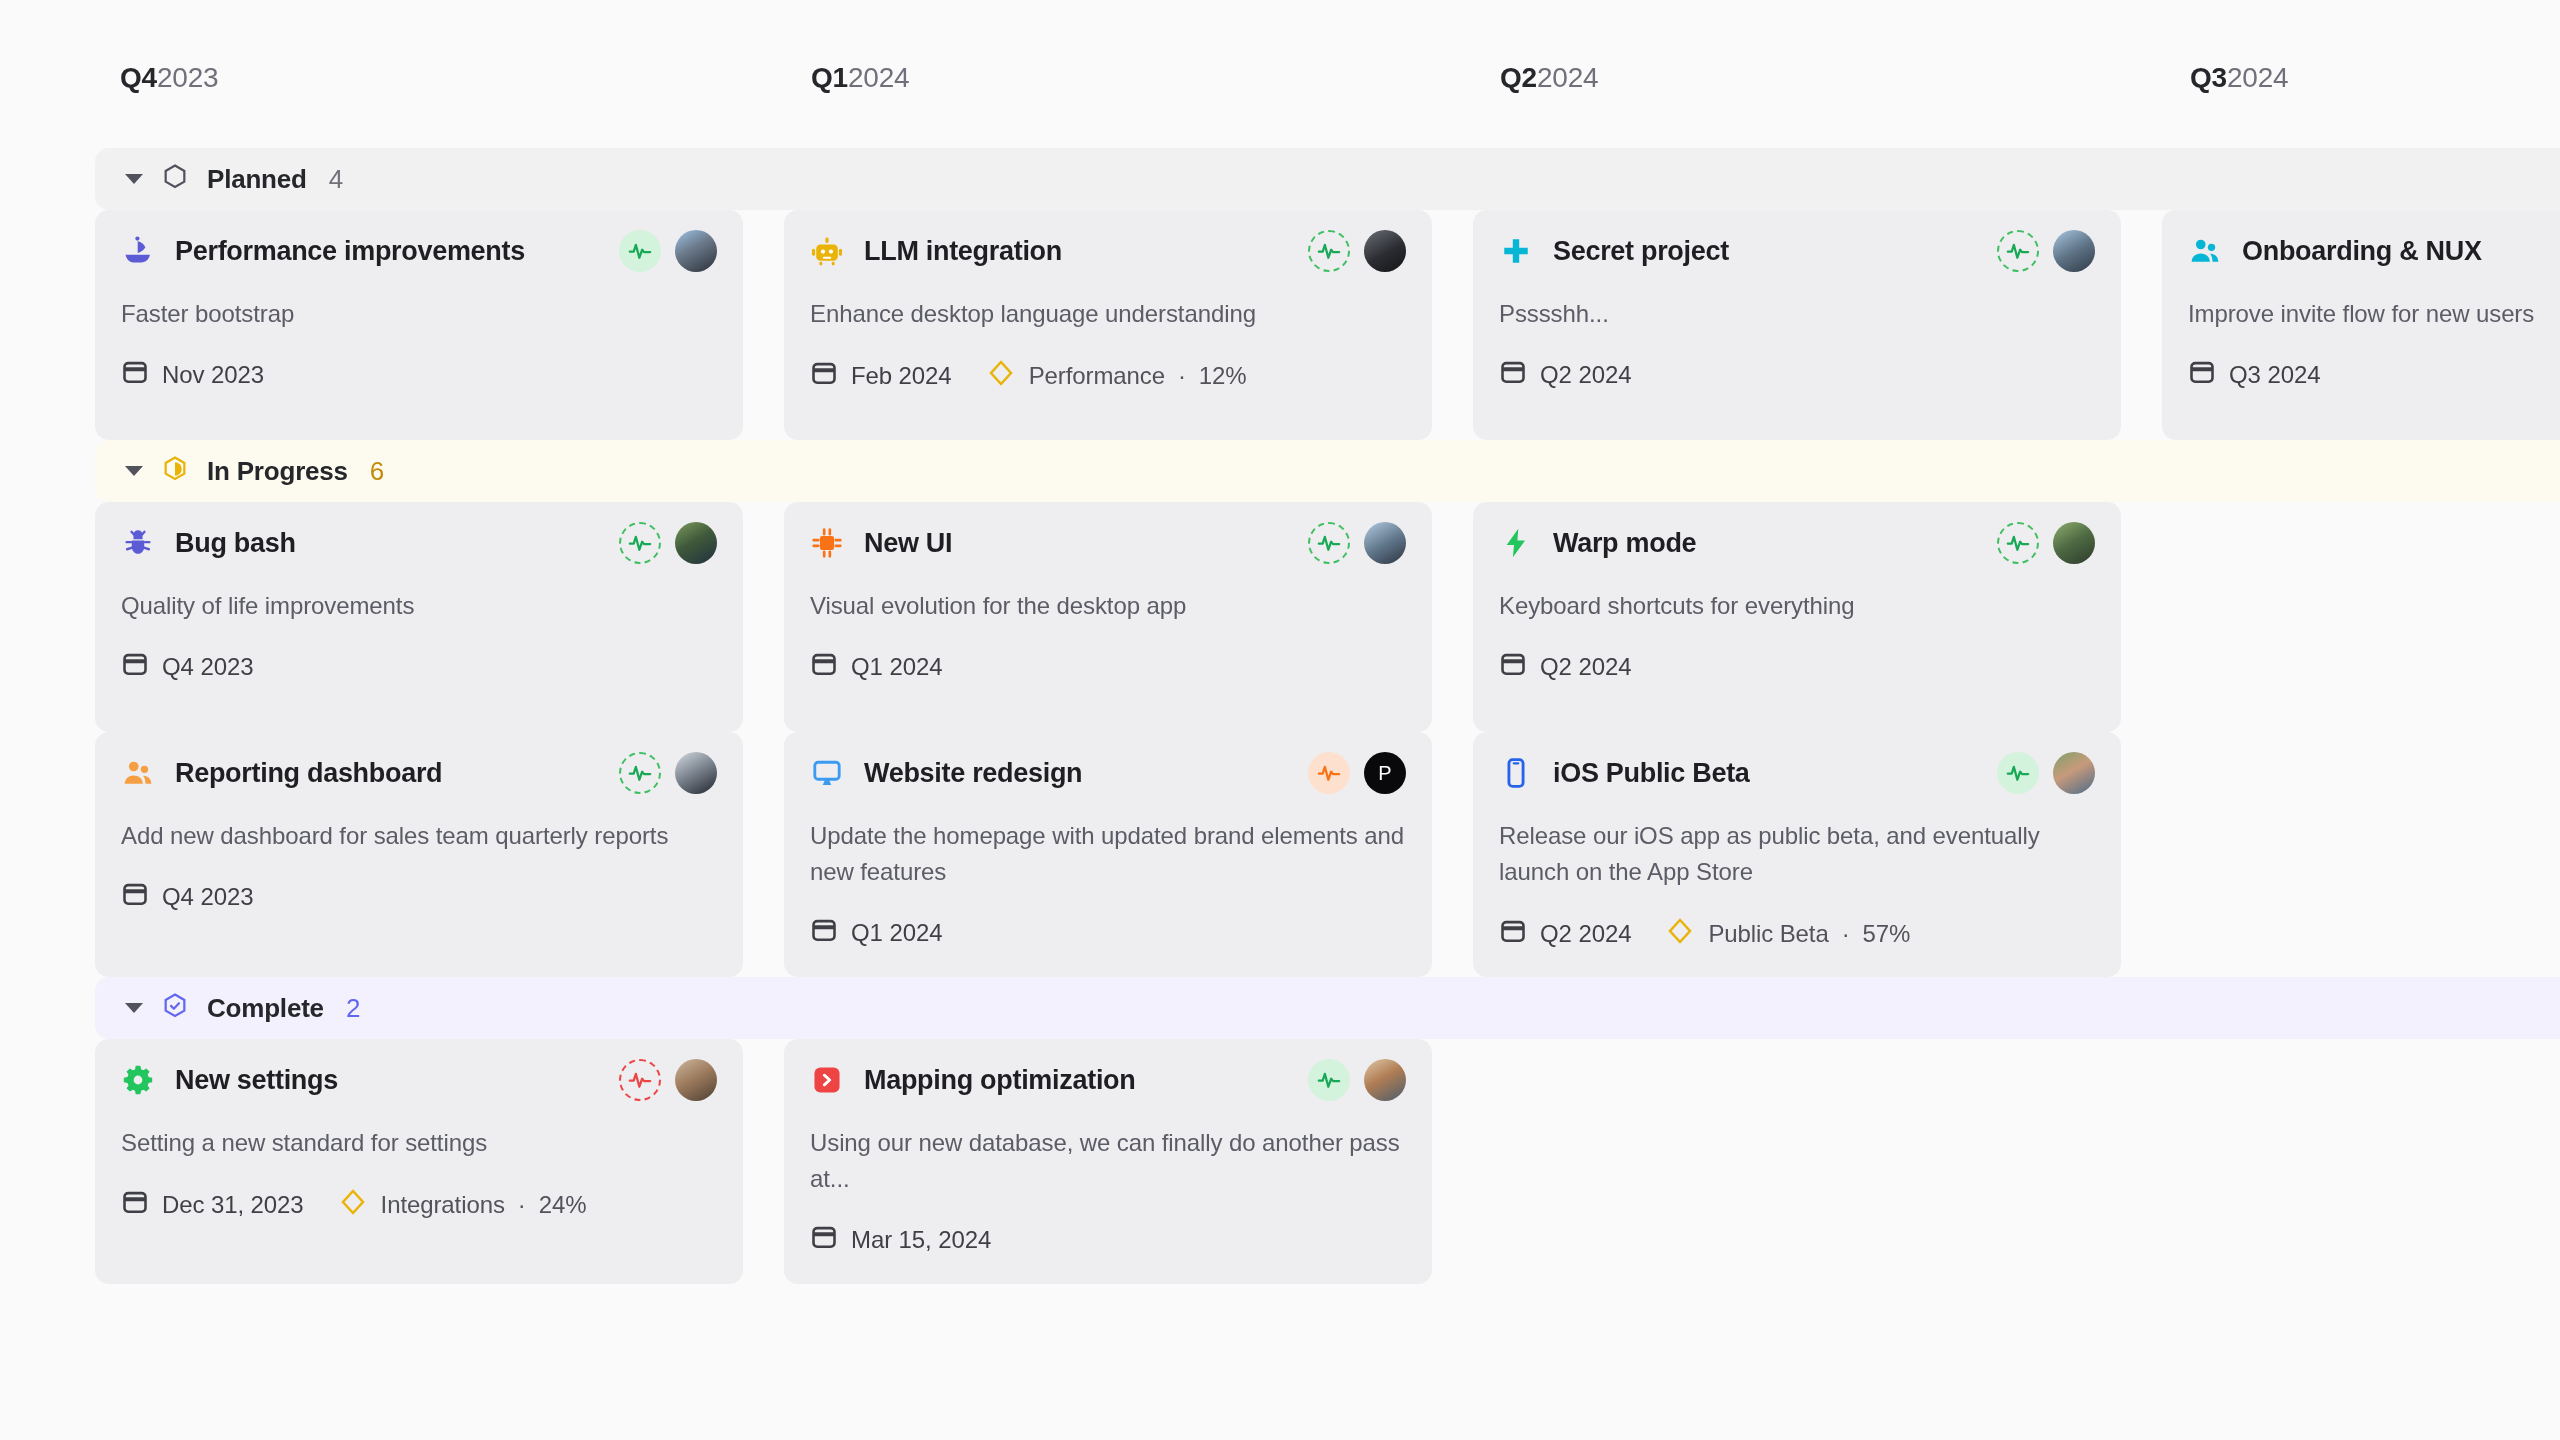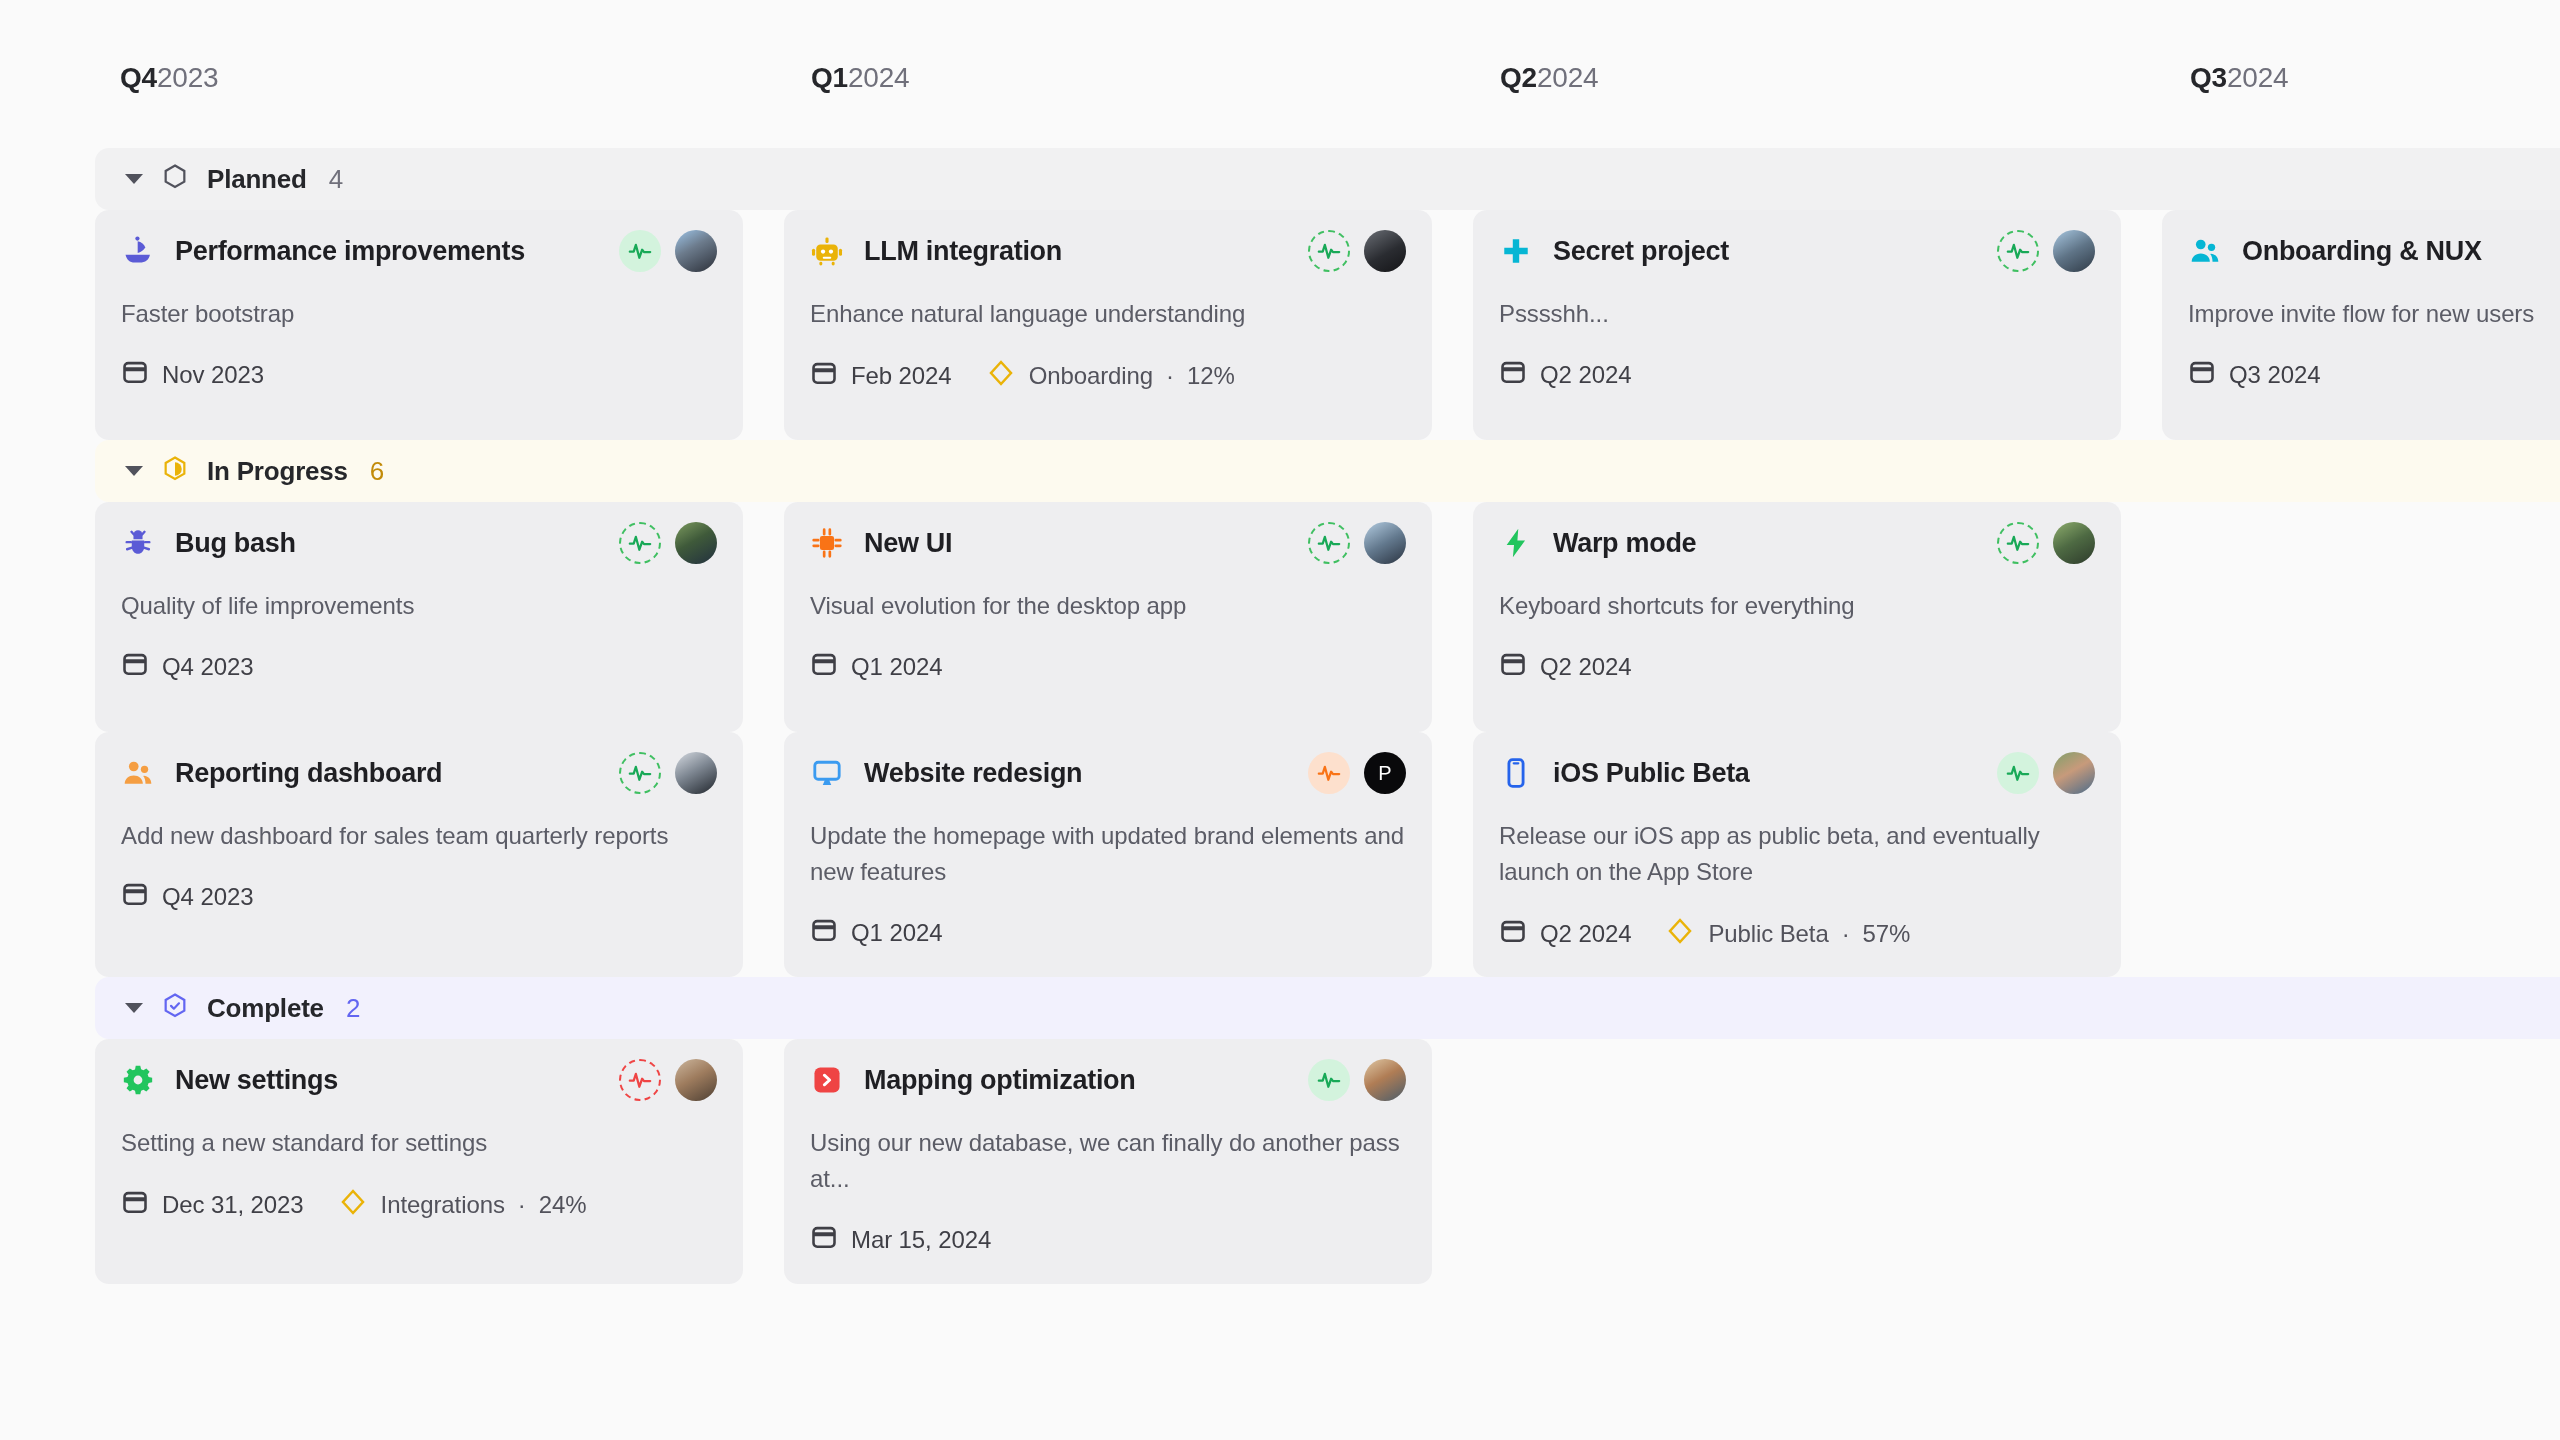--- a/index.html
+++ b/index.html
@@ -245,34 +245,34 @@
               <span class="card-title">LLM integration</span>
               <span class="card-meta-right">
                 <span class="health dashed-green">
                   <svg width="26" height="26" viewBox="0 0 24 24" fill="none">
                     <path d="M2.6 12.6h3.6l2-6.2 3.2 11.8 2.6-7.4 1.7 2.2h5.7" stroke="#18a957" stroke-width="2.1" stroke-linecap="round" stroke-linejoin="round"></path>
                   </svg>
                 </span>
                 <span class="avatar" style="background:linear-gradient(150deg,#6b6f76 0%,#2a2c31 55%,#141417 100%)"></span>
               </span>
             </div>
-            <div class="card-desc">Enhance natural language understanding</div>
+            <div class="card-desc">Enhance desktop language understanding</div>
             <div class="card-footer">
               <span class="chip">
                 <span class="cal-icon"><svg width="28" height="28" viewBox="0 0 24 24" fill="none">
                     <rect x="3" y="4.4" width="18" height="16" rx="3.2" stroke="#3f3f46" stroke-width="2.2" fill="none"></rect>
                     <path d="M3.4 9.6h17.2" stroke="#3f3f46" stroke-width="3.4"></path>
                   </svg></span>
                 <span>Feb 2024</span>
               </span>
               <span class="chip milestone">
                 <span class="diamond-icon"><svg width="30" height="30" viewBox="0 0 24 24" fill="none">
                     <path d="M12 3.2 20 12l-8 8.8L4 12Z" stroke="#eab308" stroke-width="2" fill="none"></path>
                   </svg></span>
-                <span>Onboarding</span>
+                <span>Performance</span>
                 <span>·</span>
                 <span>12%</span>
               </span>
             </div>
           </div>
           <div class="card short">
             <div class="card-top">
               <span class="card-emoji">
                 <svg width="32" height="32" viewBox="0 0 24 24" fill="none">
                   <path d="M9.6 3.2h4.8v6.4h6.4v4.8h-6.4v6.4H9.6v-6.4H3.2V9.6h6.4Z" fill="#06b6d4"></path>

